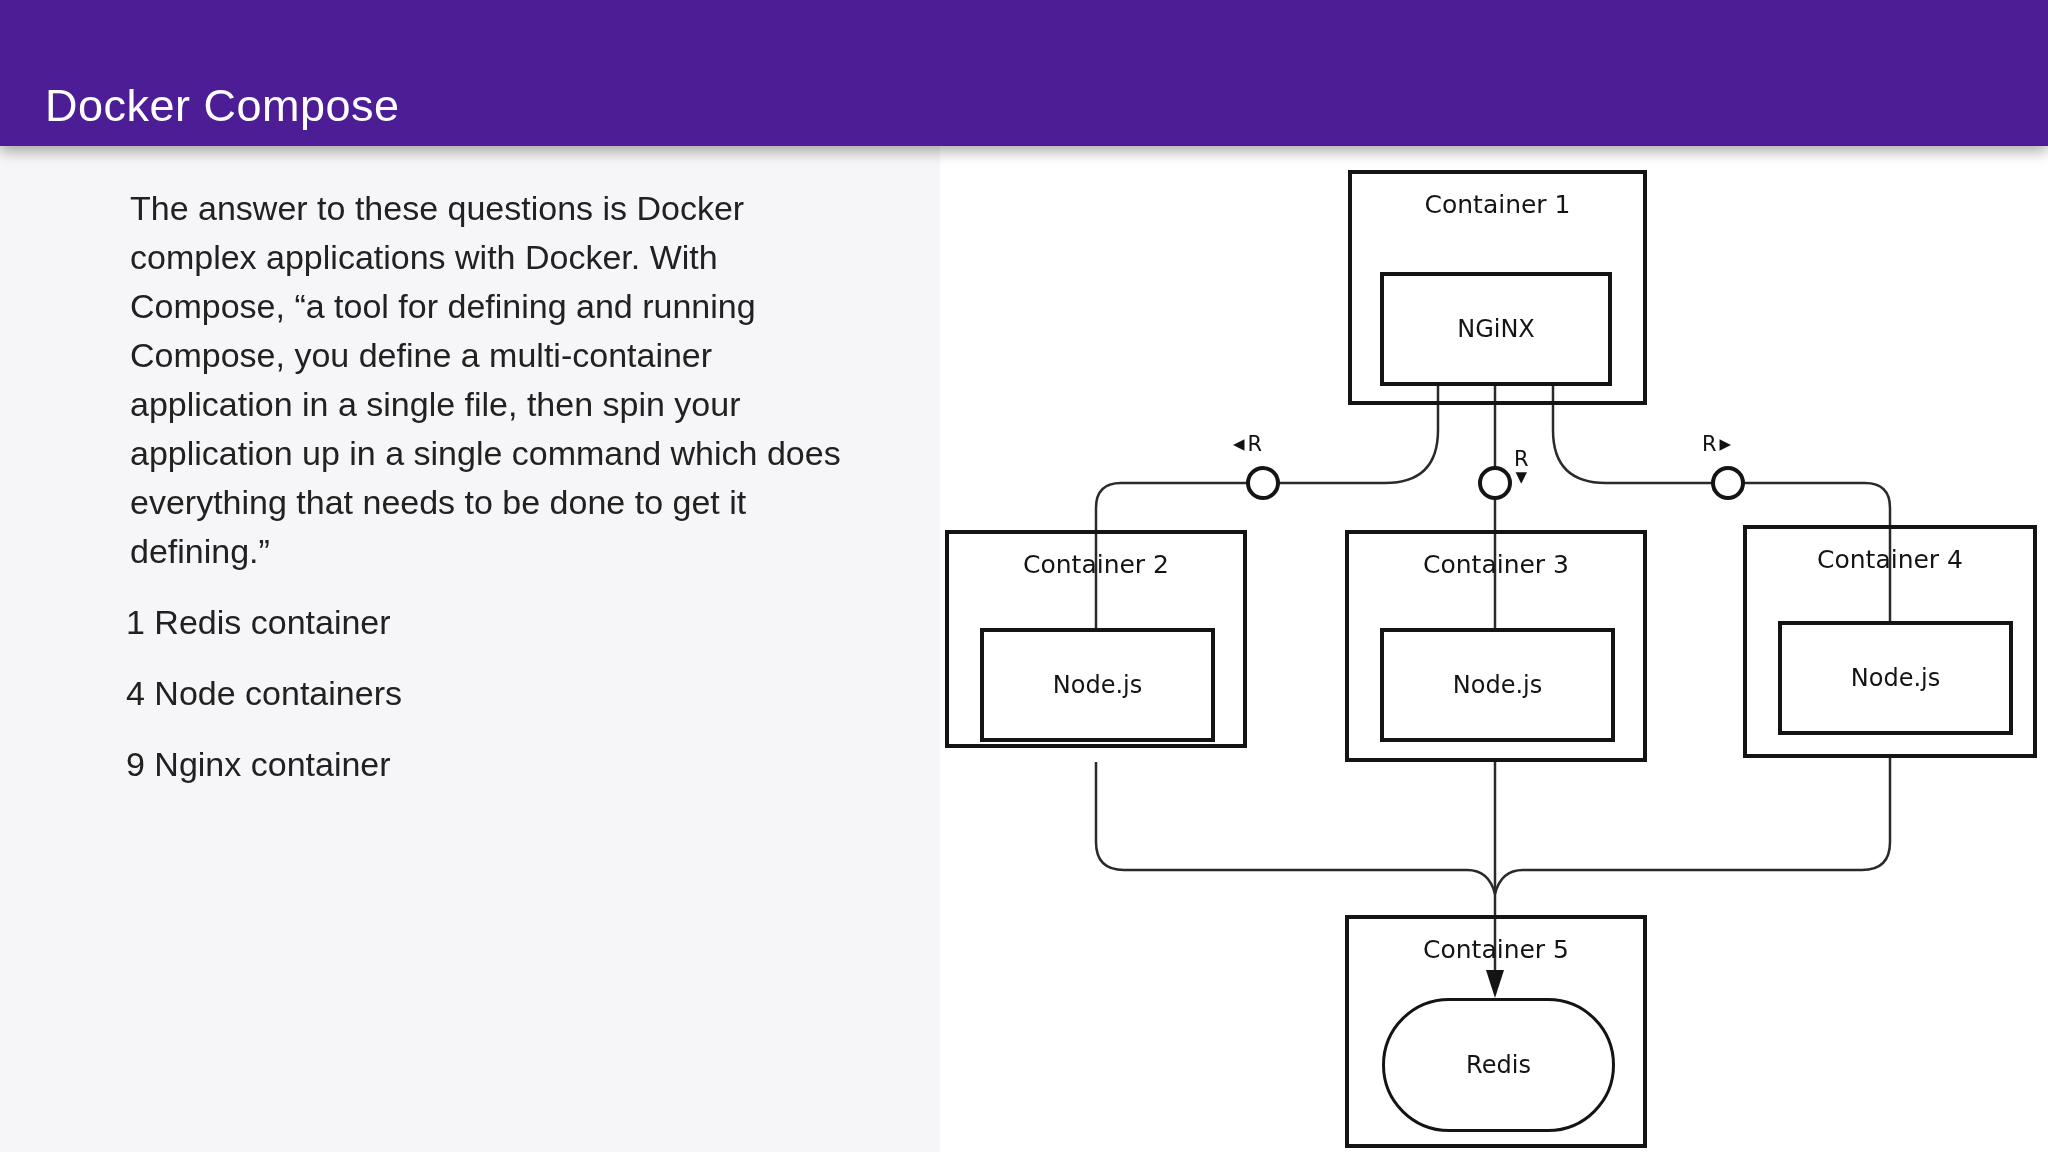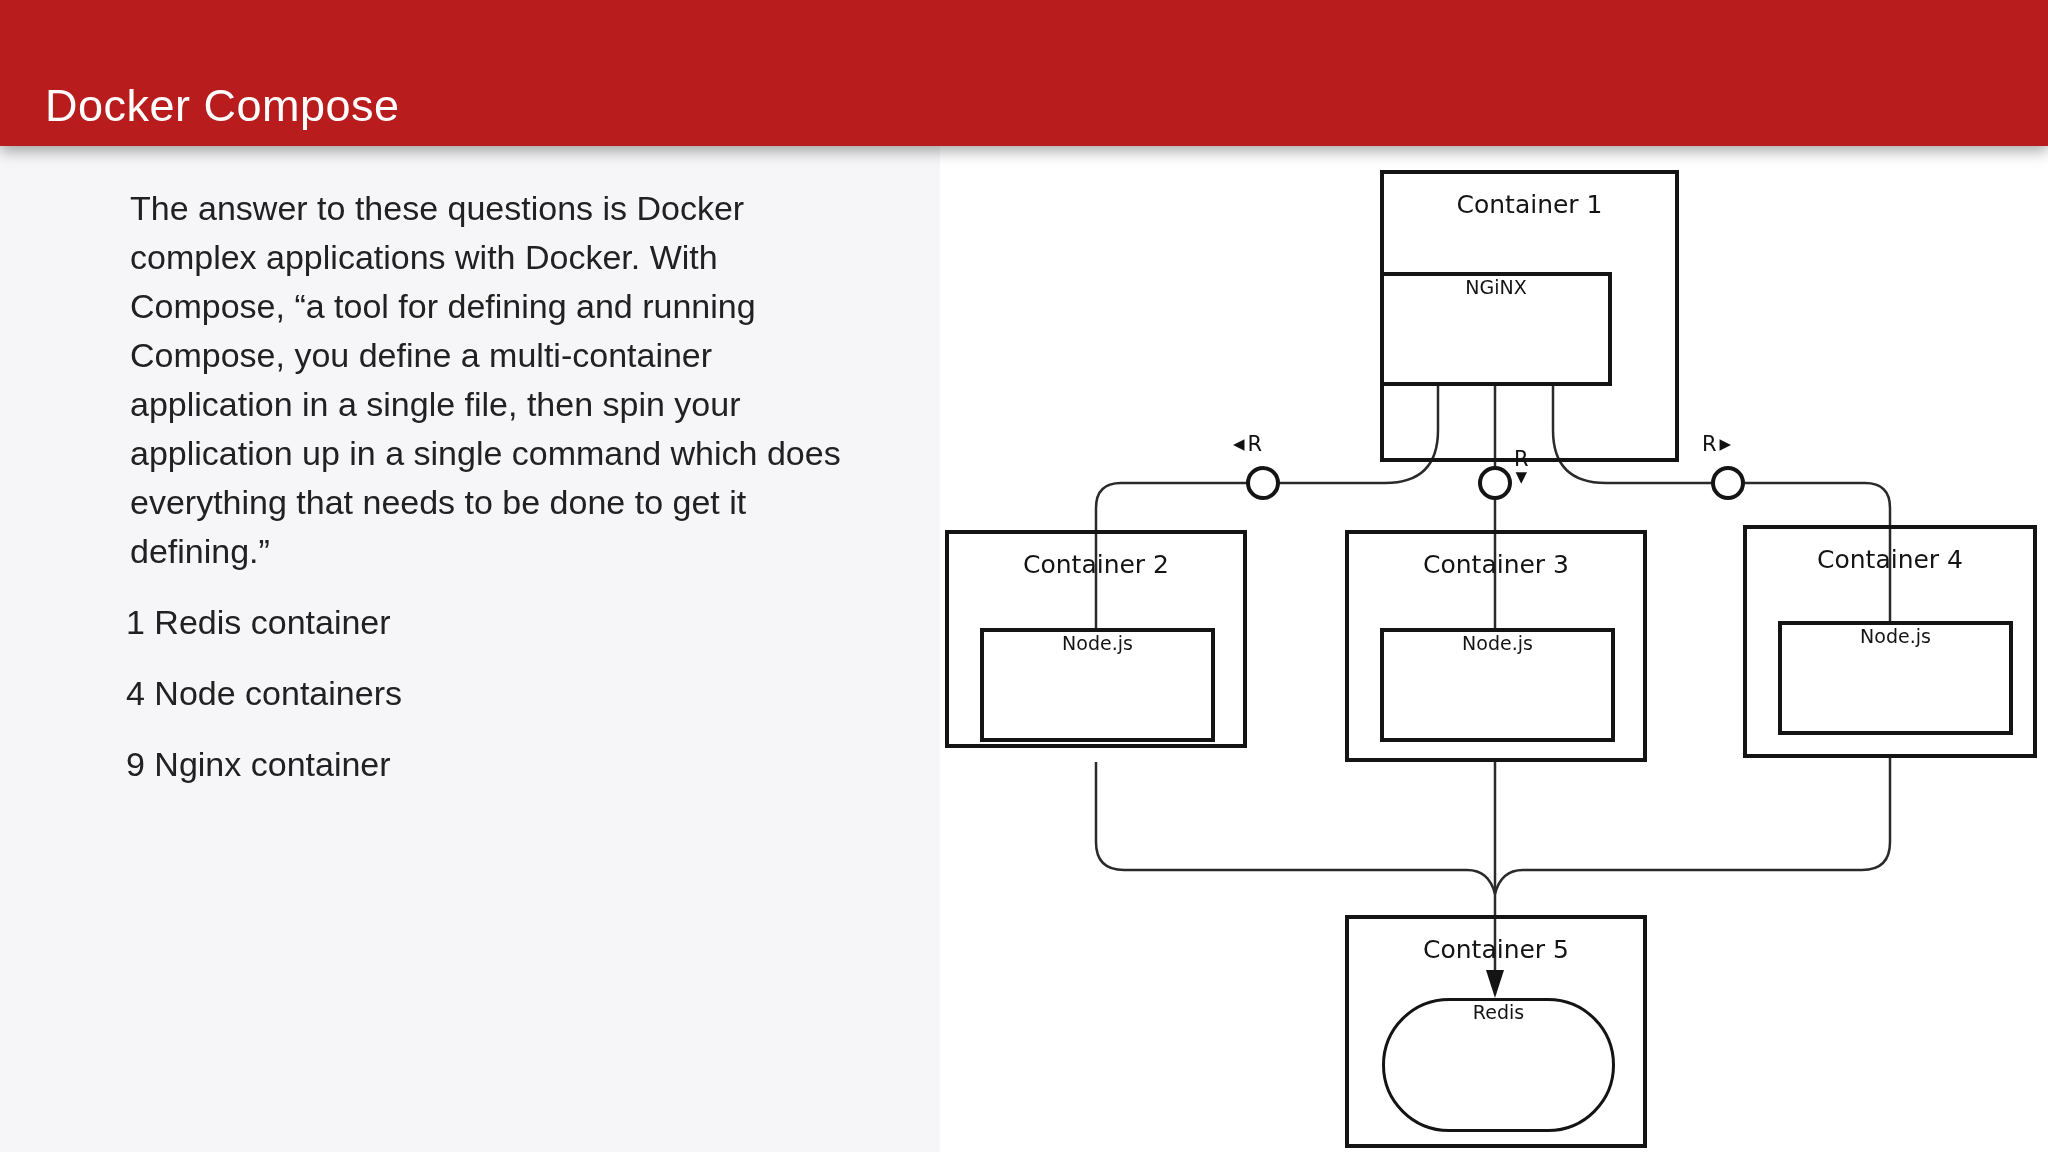--- a/index.html
+++ b/index.html
@@ -5,21 +5,21 @@
   html,body{margin:0;padding:0;}
   body{
     width:2048px;height:1152px;position:relative;overflow:hidden;
     background:#f6f5f7;
     font-family:"Liberation Sans", sans-serif;
     -webkit-font-smoothing:antialiased;
   }
   
   .header{
     position:absolute;left:0;top:0;width:2048px;height:146px;
-    background:#b91c1c;
+    background:#4c1d95;
     box-shadow:0 5px 14px rgba(0,0,0,.35);
     z-index:10;
     display:flex;align-items:flex-end;
   }
   .header h1{
     margin:0 0 14px 45px;
     font-size:45px;font-weight:400;color:#ffffff;letter-spacing:.5px;
   }
   
   .textcol{
@@ -39,22 +39,22 @@
   .cbox{
     position:absolute;border:4px solid #141414;background:transparent;
     box-sizing:border-box;
   }
   .cbox .ctitle{
     position:absolute;left:0;top:16px;width:100%;text-align:center;
     font-size:25px;
   }
   .nodebox{
     position:absolute;border:4px solid #141414;background:transparent;
-    box-sizing:border-box;display:flex;align-items:flex-start;justify-content:center;
-    font-size:19px;
+    box-sizing:border-box;display:flex;align-items:center;justify-content:center;
+    font-size:24px;
   }
   .stadium{border-radius:67px;border-width:3px;}
   .marker{
     position:absolute;display:flex;align-items:center;gap:3px;
     color:#111;
   }
   .marker.col{flex-direction:column;gap:0;line-height:1;}
   .marker .arrow{font-size:15px;line-height:1;}
   .marker .r{font-size:21px;line-height:1;}
 </style>
@@ -93,21 +93,21 @@
       <path d="M555,616 L555,828"></path>
     </g>
     <polygon points="546,824 564,824 555,852" fill="#141414"></polygon>
     <g fill="#ffffff" stroke="#141414" stroke-width="4">
       <circle cx="323" cy="337" r="15"></circle>
       <circle cx="555" cy="337" r="15"></circle>
       <circle cx="788" cy="337" r="15"></circle>
     </g>
   </svg>
 
-  <div class="cbox" style="left:408px;top:24px;width:299px;height:292px;margin-left:32px;">
+  <div class="cbox" style="left:408px;top:24px;width:299px;height:235px;">
     <div class="ctitle">Container 1</div>
   </div>
   <div class="nodebox" style="left:440px;top:126px;width:232px;height:114px;">
     <span>NGiNX</span>
   </div>
 
   <div class="cbox" style="left:5px;top:384px;width:302px;height:218px;">
     <div class="ctitle">Container 2</div>
   </div>
   <div class="nodebox" style="left:40px;top:482px;width:235px;height:114px;">

